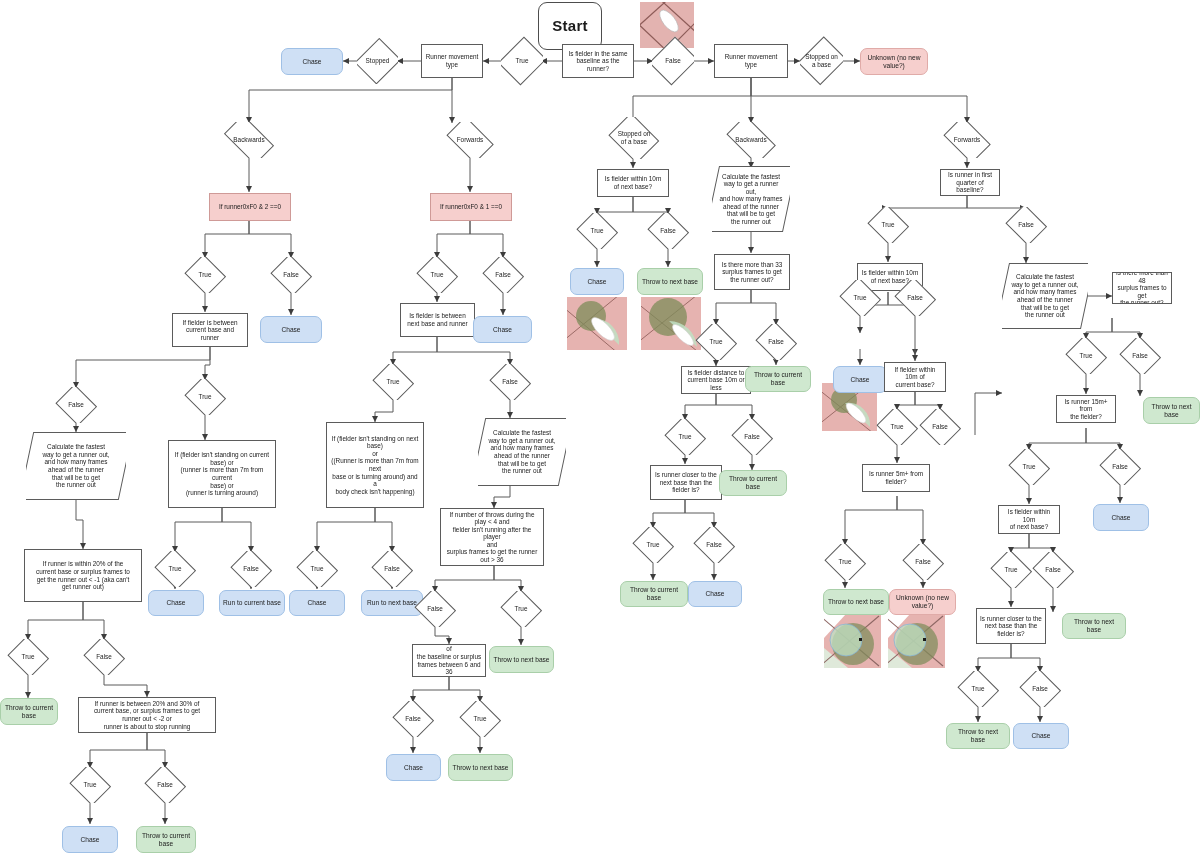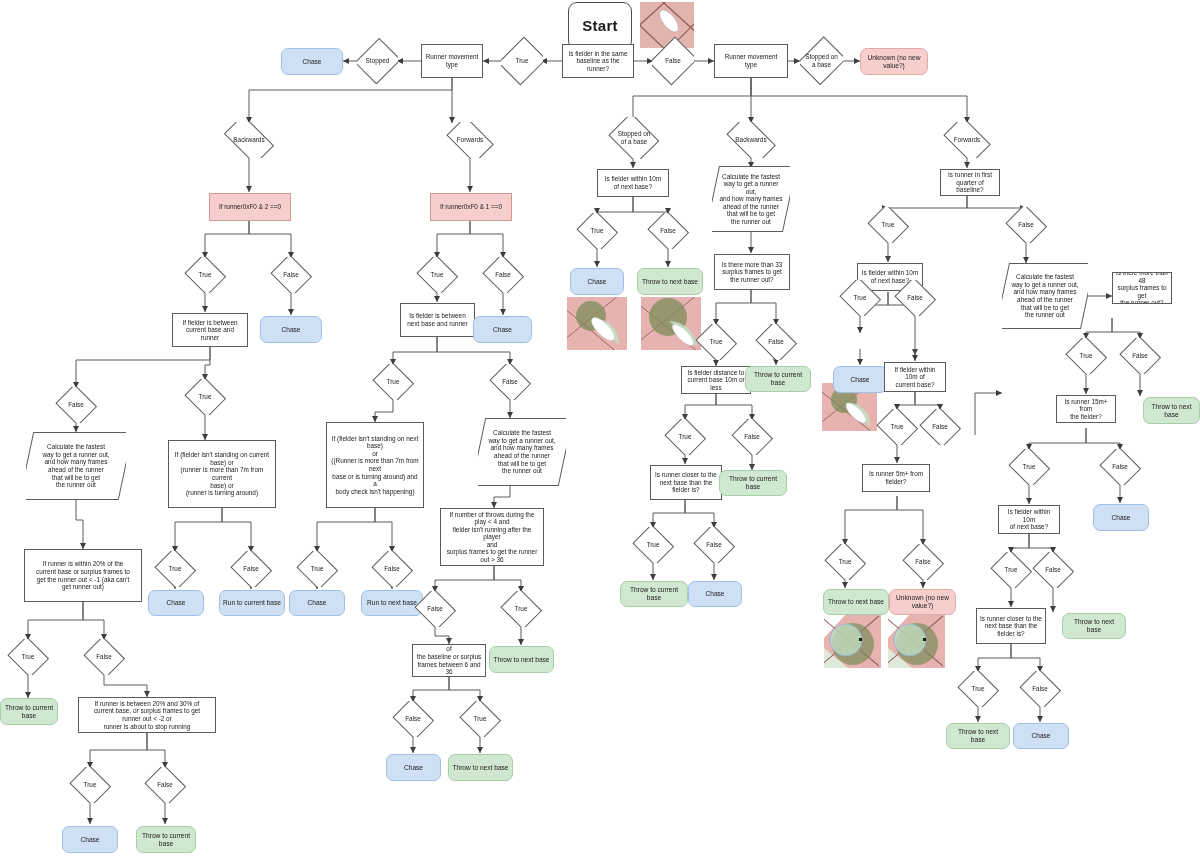--- a/index.html
+++ b/index.html
@@ -343,21 +343,21 @@
       <path d="M0,0 L22,0 L0,24 Z" fill="#ffffff"></path>
       <path d="M0,34 L24,54 L0,54 Z" fill="#dfe9da"></path>
       <line x1="-4" y1="2" x2="55" y2="52" stroke="#8d6663" stroke-width="1.1"></line>
       <line x1="55" y1="2" x2="-4" y2="52" stroke="#8d6663" stroke-width="1.1"></line>
       <circle cx="29" cy="30" r="21" fill="#7e8c5a" fill-opacity=".72"></circle>
       <circle cx="22" cy="26" r="16" fill="#bfe0c3" fill-opacity=".75" stroke="#7fb0d8" stroke-width=".7"></circle>
       <rect x="35" y="24" width="3" height="3" fill="#1a1a1a"></rect>
     </svg>
   </div>
 
-  <div class="node start" style="left:568px;top:2px;width:64px;height:48px;">Start</div>
+  <div class="node start" style="left:538px;top:2px;width:64px;height:48px;">Start</div>
 
   <div class="node proc" style="left:562px;top:44px;width:72px;height:34px;">Is fielder in the same
 baseline as the
 runner?</div>
 
   <div class="node dec" style="left:501px;top:36px;width:42px;height:50px;">
     <span class="dshape"></span>
     <span class="dlbl">True</span>
   </div>
 

